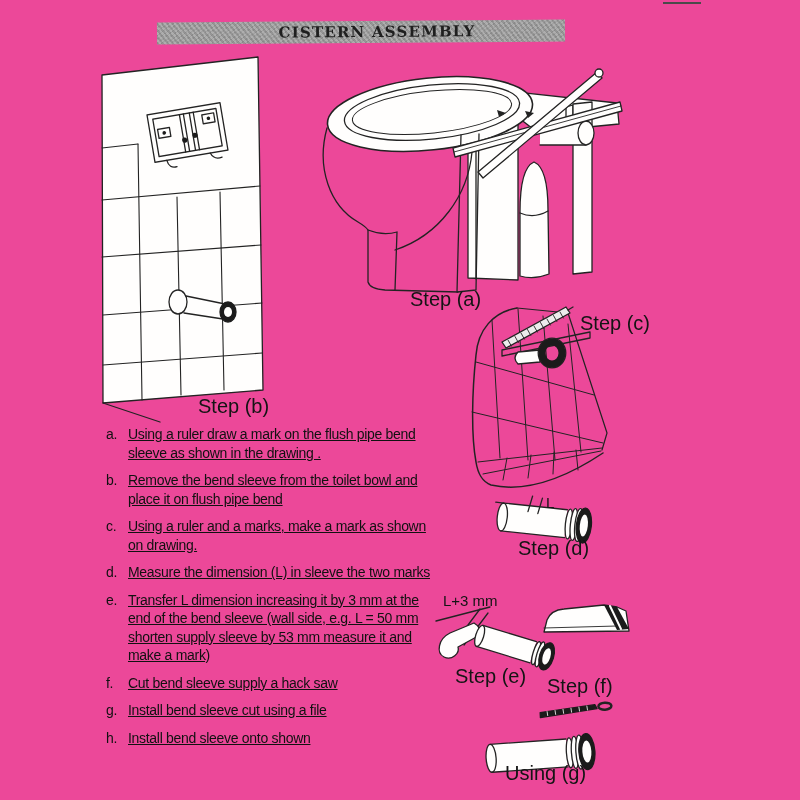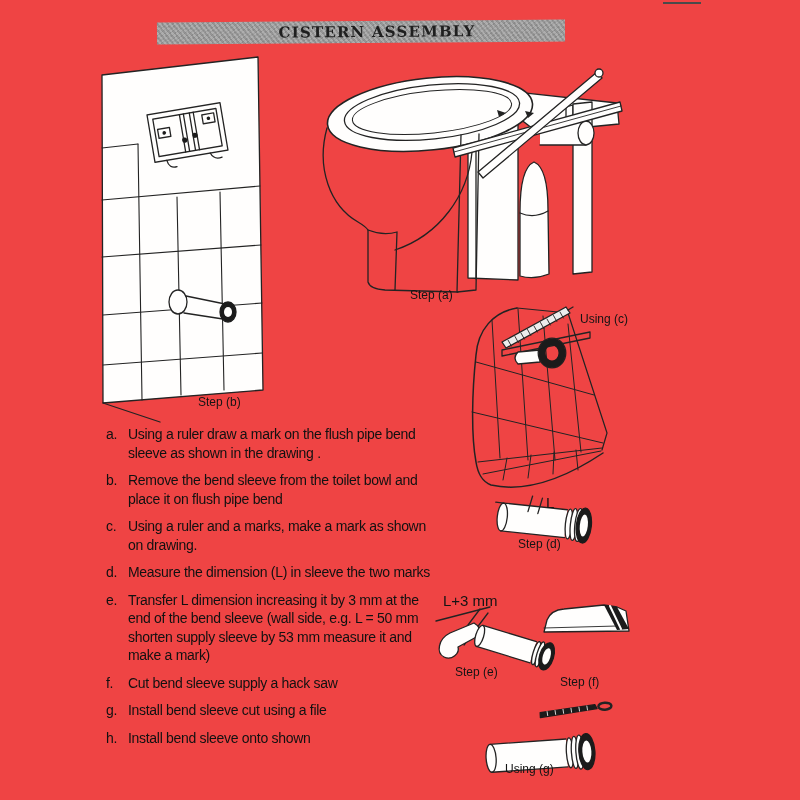--- a/index.html
+++ b/index.html
@@ -1,32 +1,32 @@
 <!DOCTYPE html>
 <html><head>
 <meta charset="utf-8">
 <style>
   html,body{margin:0;padding:0;background:#e9e9e9;}
-  .page{position:relative;width:800px;height:800px;background:#ef4444;
+  .page{position:relative;width:800px;height:800px;background:#ec4899;
         font-family:"Liberation Sans",sans-serif;overflow:hidden;}
   .banner{position:absolute;left:157px;top:21px;width:408px;height:22px;
         background:
           repeating-linear-gradient(52deg, rgba(0,0,0,.10) 0 2px, rgba(255,255,255,.09) 2px 4px),
           repeating-linear-gradient(-37deg, rgba(0,0,0,.08) 0 1px, transparent 1px 3px),
           #a6a6a6;
         transform:rotate(-0.4deg);display:flex;align-items:center;justify-content:center;}
   .banner span{font-family:"DejaVu Serif","Liberation Serif",serif;font-weight:bold;
         font-size:15px;letter-spacing:1.2px;color:#1f1f1f;padding-left:32px;white-space:nowrap;}
   .artifact{position:absolute;left:663px;top:2px;width:38px;height:2px;background:#4a4a4a;}
-  .step-label{position:absolute;font-size:12px;color:#141414;white-space:nowrap;}
+  .step-label{position:absolute;font-size:20px;color:#141414;white-space:nowrap;}
   .instructions{position:absolute;left:106px;top:425px;width:336px;color:#111;
         font-size:14px;letter-spacing:-0.3px;line-height:18.5px;}
   .instr{display:flex;margin-bottom:9px;}
   .instr .lt{width:22px;flex:none;}
-  .instr .tx{flex:1;}
+  .instr .tx{flex:1;text-decoration:underline;}
   svg.draw{position:absolute;overflow:visible;fill:none;stroke:#232323;
         stroke-width:1.3;stroke-linecap:round;stroke-linejoin:round;}
   .svgtxt{fill:#141414;stroke:none;font-family:"Liberation Sans",sans-serif;font-size:15px;}
 </style>
 </head>
 <body>
 
 <div class="page">
 
   <div class="artifact"></div>
@@ -210,24 +210,24 @@
       <ellipse cx="95" cy="60" rx="3.5" ry="15" fill="#fffefd"></ellipse>
       <ellipse cx="100" cy="60" rx="3.5" ry="16" fill="#fffefd"></ellipse>
       <ellipse cx="105" cy="60" rx="4" ry="17" fill="#fffefd"></ellipse>
       <ellipse cx="112" cy="60" rx="8" ry="18" fill="#1b1b1b" stroke="#1b1b1b"></ellipse>
       <ellipse cx="112" cy="60" rx="4.5" ry="11" fill="#fffefd" stroke="none"></ellipse>
     </g>
   </svg>
 
   <div class="step-label" style="left:410px;top:288px">Step (a)</div>
   <div class="step-label" style="left:198px;top:395px">Step (b)</div>
-  <div class="step-label" style="left:580px;top:312px">Using (c)</div>
+  <div class="step-label" style="left:580px;top:312px">Step (c)</div>
   <div class="step-label" style="left:518px;top:537px">Step (d)</div>
   <div class="step-label" style="left:455px;top:665px">Step (e)</div>
-  <div class="step-label" style="left:560px;top:675px">Step (f)</div>
+  <div class="step-label" style="left:547px;top:675px">Step (f)</div>
   <div class="step-label" style="left:505px;top:762px">Using (g)</div>
 
   <div class="instructions">
     <div class="instr">
       <span class="lt">a.</span>
       <span class="tx">Using a ruler draw a mark on the flush pipe bend sleeve as shown in the drawing .</span>
     </div>
     <div class="instr">
       <span class="lt">b.</span>
       <span class="tx">Remove the bend sleeve from the toilet bowl and place it on flush pipe bend</span>

